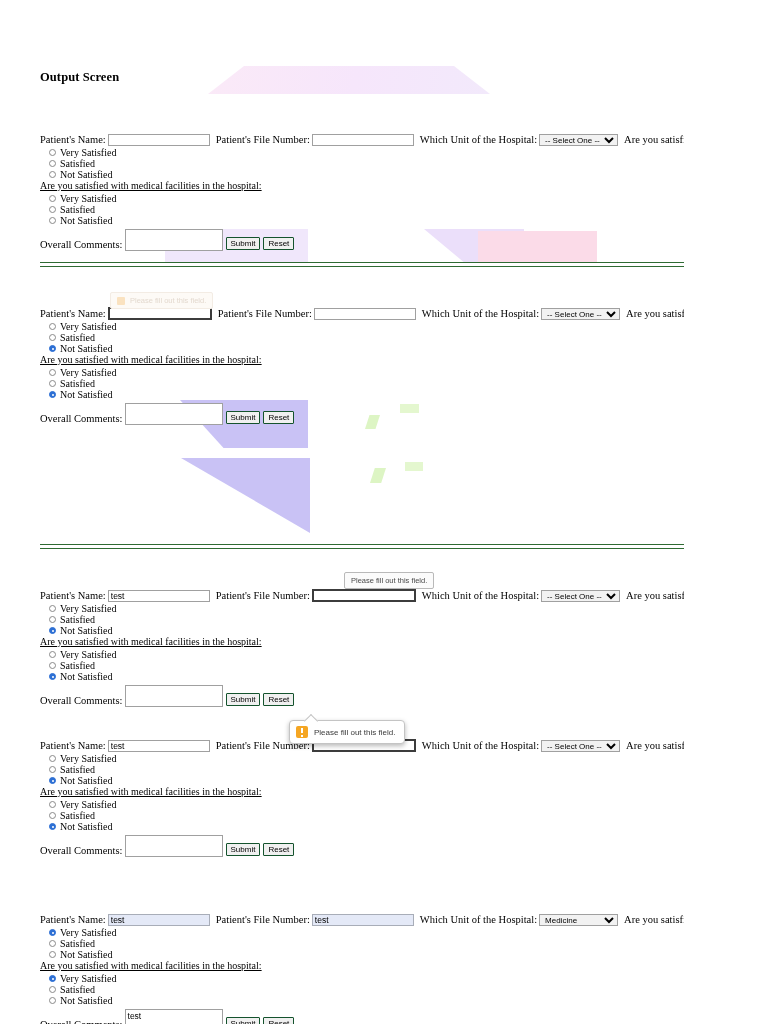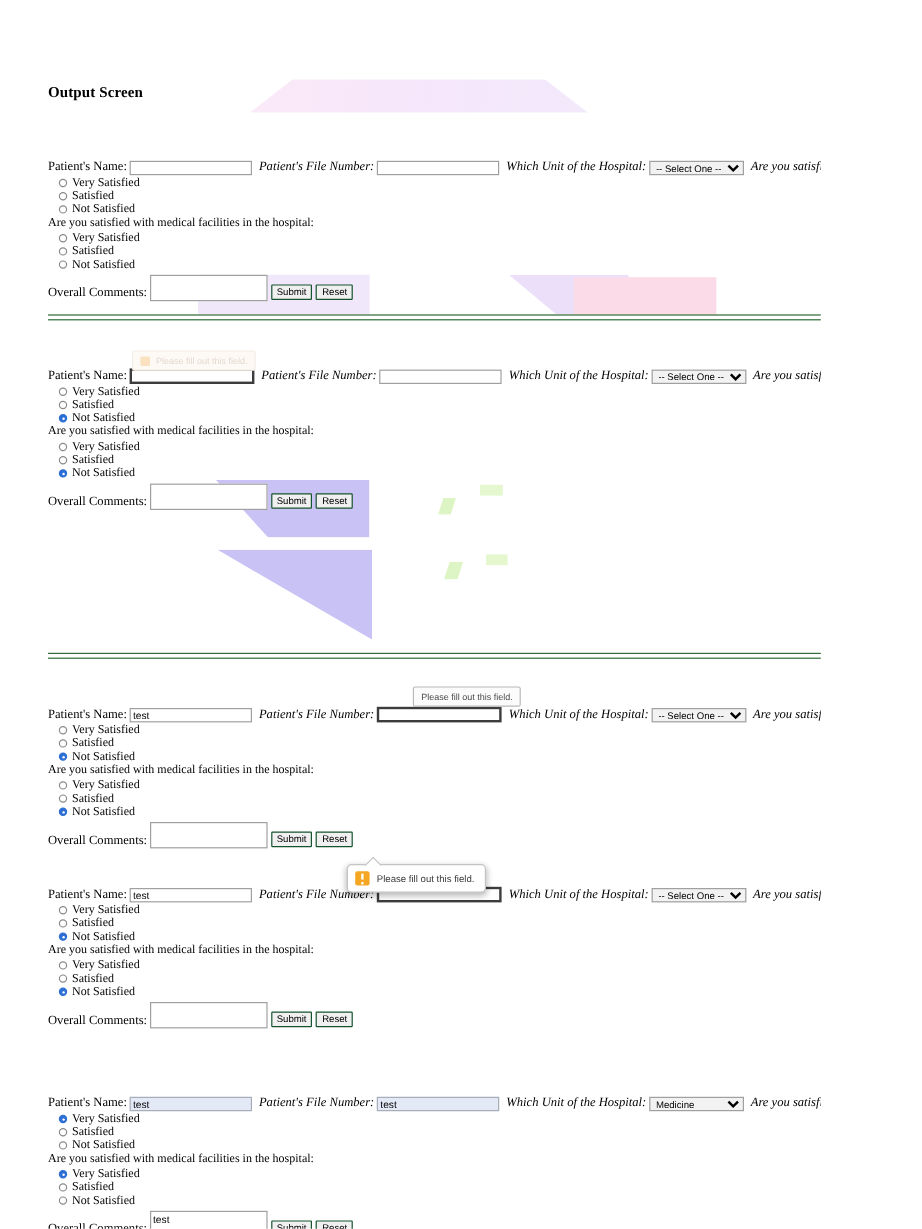--- a/index.html
+++ b/index.html
@@ -21,21 +21,21 @@
   .form-block{position:absolute;left:40px;width:728px;}
 
   .sep{
     position:absolute;left:40px;width:728px;height:3px;
     border-top:1px solid #2f6b33;border-bottom:1px solid #2f6b33;
     background:#ffffff;
   }
 
   .row1{display:flex;align-items:center;white-space:nowrap;height:13px;margin-top:36px;}
   .lbl{font-size:10.5px;line-height:11px;}
-  .lbl.sp{margin-left:4px;font-style:italic;}
+  .lbl.sp{margin-left:4px;}
 
   input.txt{
     font-family:"Liberation Sans", sans-serif;
     font-size:8.5px;color:#000;
     height:10px;line-height:10px;
     border:1px solid #a0a0a0;background:#fff;
     margin:0 2px;padding:0 2px;box-sizing:content-box;
     outline:none;
   }
   input.txt.name{width:96px;}
@@ -58,21 +58,21 @@
     border:1px solid #8a8a8a;background:#fff;
     margin:0 4px 0 9px;flex:0 0 auto;position:relative;box-sizing:border-box;
   }
   .radio.on{border-color:#2d6fd4;background:#2d6fd4;}
   .radio.on::after{
     content:"";position:absolute;left:1.6px;top:1.6px;
     width:2.4px;height:2.4px;border-radius:50%;background:#fff;
   }
   .radio-label{font-size:10px;line-height:11px;}
 
-  .q2{font-size:10px;line-height:12px;margin-top:0px;}
+  .q2{font-size:10px;line-height:12px;margin-top:0px;text-decoration:underline;}
 
   .comments-row{display:flex;align-items:flex-end;white-space:nowrap;margin-top:3px;}
   .comments-label{font-size:10.5px;line-height:11px;padding-bottom:1px;}
   textarea.comments{
     font-family:"Liberation Sans", sans-serif;
     font-size:8.5px;color:#000;
     width:92px;height:18px;resize:none;
     border:1px solid #a0a0a0;background:#fff;
     margin:0 3px 0 2px;padding:1px 2px;box-sizing:content-box;
     overflow:hidden;outline:none;

